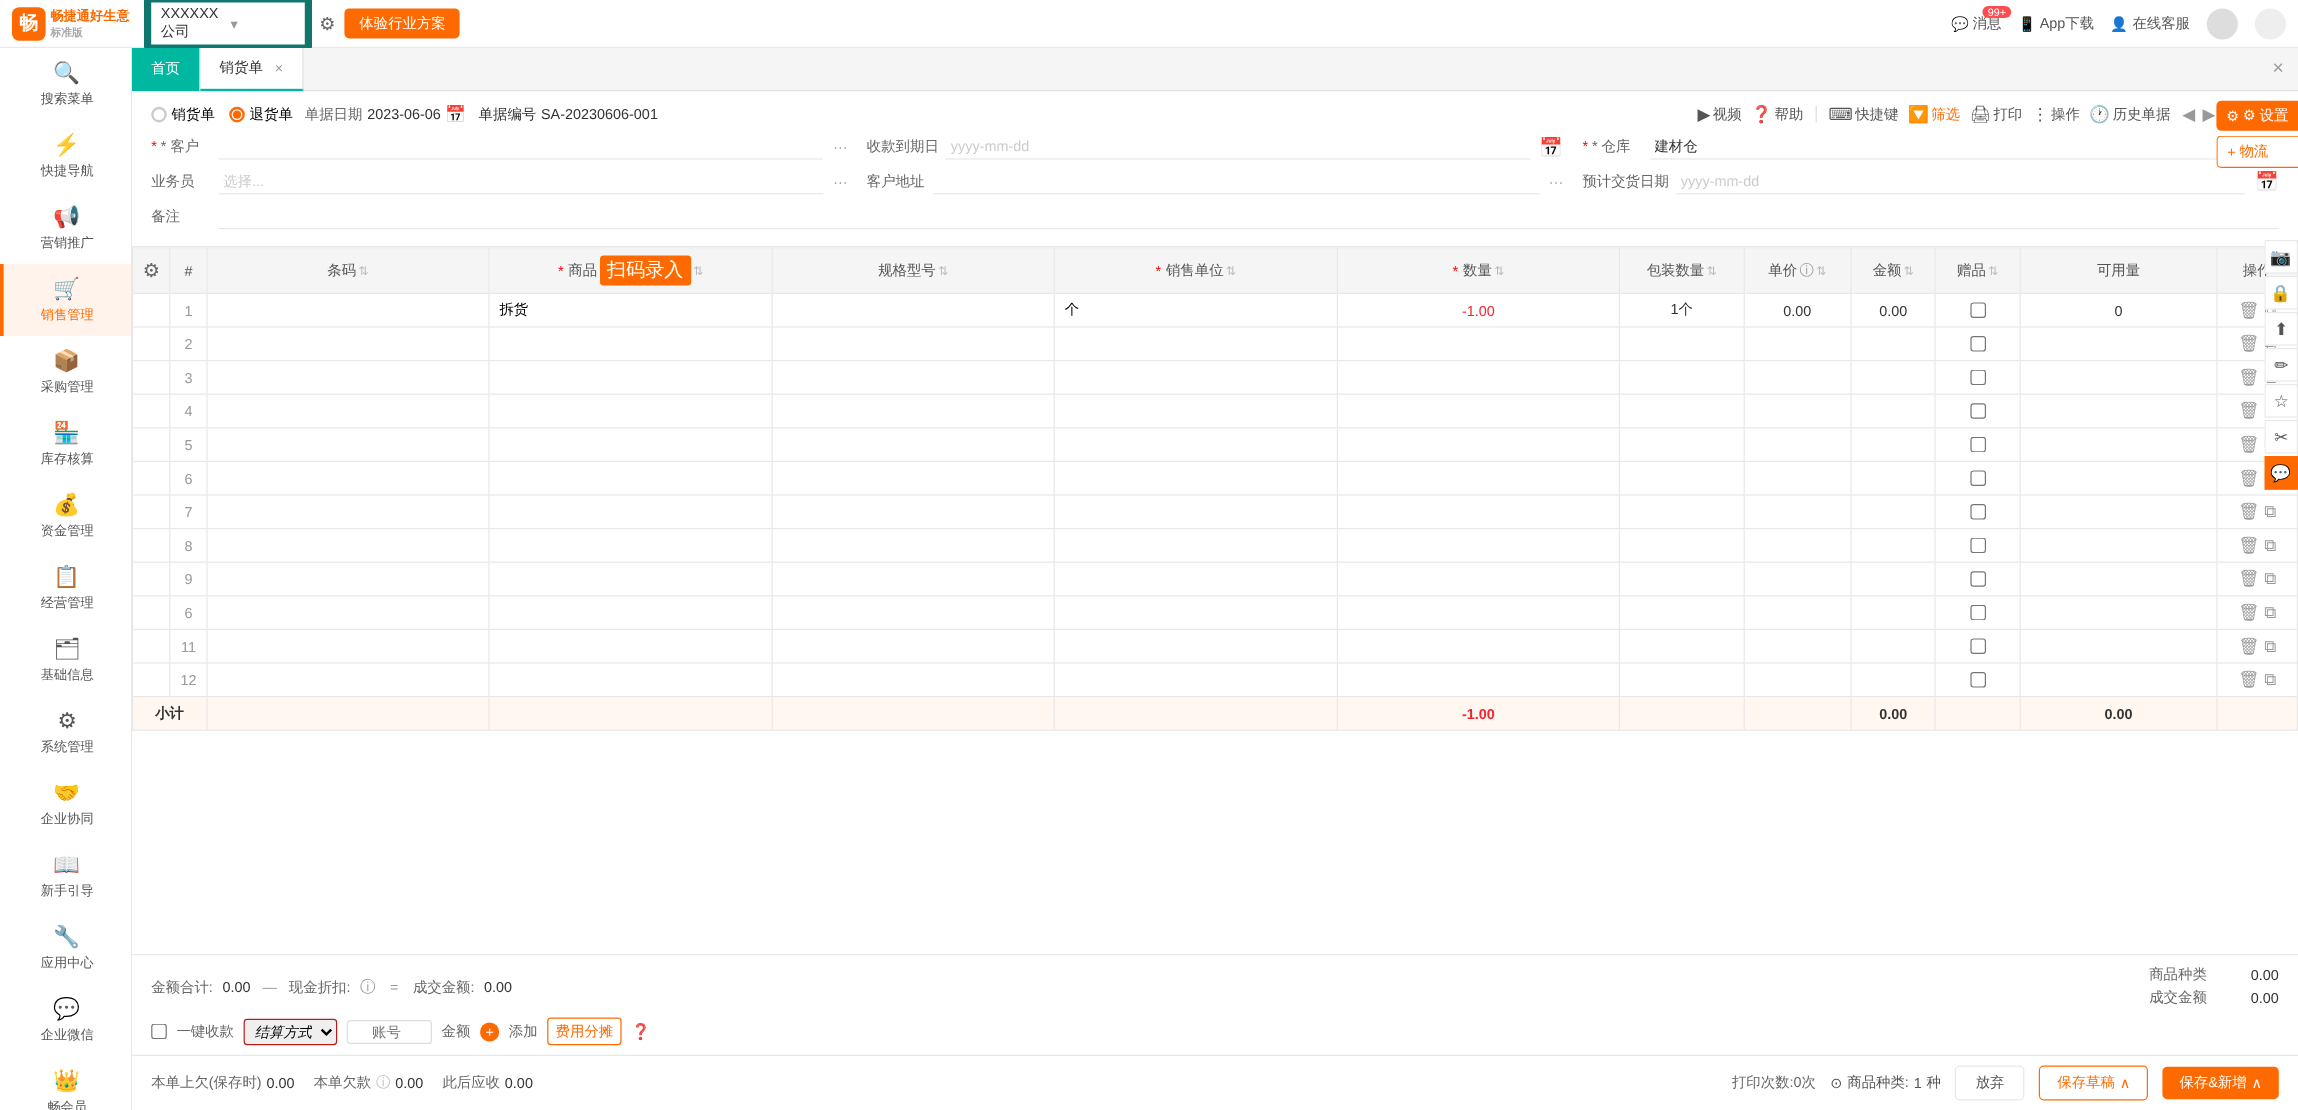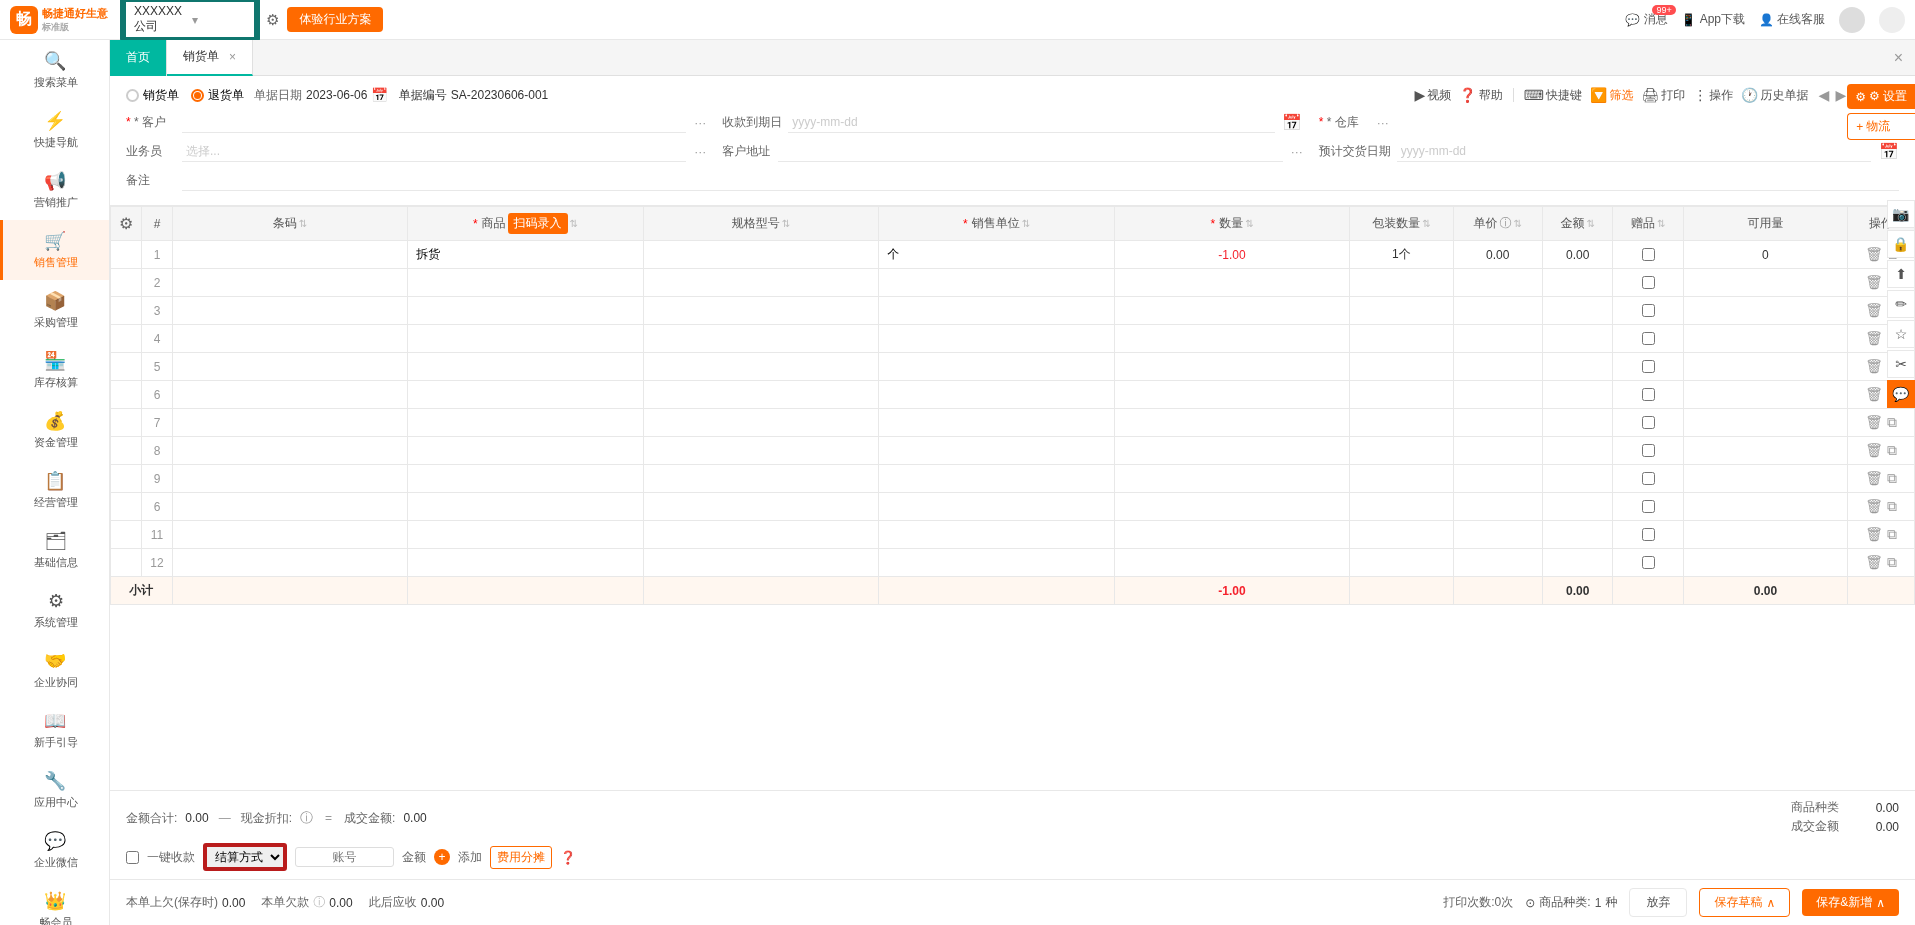--- a/index.html
+++ b/index.html
@@ -73,21 +73,21 @@
     .side-action-btn { width: 28px; height: 28px; background: #fff; border: 1px solid #e8e8e8; display: flex; align-items: center; justify-content: center; cursor: pointer; color: #555; font-size: 14px; }
     .side-action-btn.orange { background: #ff6a00; color: #fff; border-color: #ff6a00; }
 
     
     .table-wrapper { flex: 1; overflow: auto; background: #fff; }
     .data-table { width: 100%; border-collapse: collapse; }
     .data-table th { background: #f5f5f5; padding: 6px 8px; text-align: center; border: 1px solid #e8e8e8; color: #555; font-weight: normal; white-space: nowrap; }
     .data-table td { padding: 5px 8px; border: 1px solid #e8e8e8; text-align: center; color: #333; }
     .data-table .row-num { color: #999; width: 30px; }
     .data-table .red { color: #f5222d; }
-    .scan-btn { background: #ff6a00; color: #fff; border: none; border-radius: 3px; padding: 2px 6px; font-size: 12px; cursor: pointer; }
+    .scan-btn { background: #ff6a00; color: #fff; border: none; border-radius: 3px; padding: 2px 6px; font-size: 16px; cursor: pointer; }
     .col-ops { display: flex; gap: 4px; justify-content: center; }
     .col-op-btn { color: #999; cursor: pointer; font-size: 14px; }
     .subtotal-row td { background: #fff7f0; font-weight: bold; }
     .th-icon { color: #999; cursor: pointer; font-size: 12px; }
     .sort-icon { color: #bbb; font-size: 10px; }
     .th-required { color: red; margin-right: 2px; }
     .checkbox-cell { display: flex; justify-content: center; }
     input[type=checkbox] { cursor: pointer; }
 
     
@@ -324,20 +324,21 @@
             <input class="form-input" type="text" value="" style="">
             <span class="form-dots">···</span>
           </div>
           <div class="form-field">
             <span class="fl">收款到期日</span>
             <input class="form-input" type="text" placeholder="yyyy-mm-dd" style="">
             <span class="form-dots" style="color:#aaa;font-size:16px;">📅</span>
           </div>
           <div class="form-field">
             <span class="fl required">* 仓库</span>
+            <input class="form-input" type="text" value="建材仓" style="">
             <span class="form-dots">···</span>
           </div>
 
           <div class="form-field">
             <span class="fl">业务员</span>
             <input class="form-input" type="text" placeholder="选择..." style="">
             <span class="form-dots">···</span>
           </div>
           <div class="form-field">
             <span class="fl">客户地址</span>
@@ -771,24 +772,24 @@
             </div>
             <div class="sr-row">
               <span class="sr-label">成交金额</span>
               <span class="sr-val">0.00</span>
             </div>
           </div>
         </div>
         <div class="summary-row2">
           <input type="checkbox" style="">
           <span class="summary-label">一键收款</span>
-          <select style="border:4px solid #b91c1c;border-radius:3px;padding:2px 4px;">
+          <select style="border:1px solid #b91c1c;border-radius:3px;padding:2px 4px;font-style:italic;">
             <option>结算方式</option>
           </select>
-          <input type="text" placeholder="账号" style="border: 1px solid rgb(221, 221, 221); border-radius: 3px; padding: 2px 20px; width: 99px; text-align: center;">
+          <input type="text" placeholder="账号" style="border: 1px solid rgb(221, 221, 221); border-radius: 3px; padding: 2px 20px; width: 71px;">
           <span class="summary-label">金额</span>
           <button class="add-btn">+</button>
           <span class="summary-label">添加</span>
           <button class="feemethod-btn">费用分摊</button>
           <span class="help-icon">❓</span>
         </div>
       </div>
 
       <div class="footer-bar">
         <div class="footer-info">

